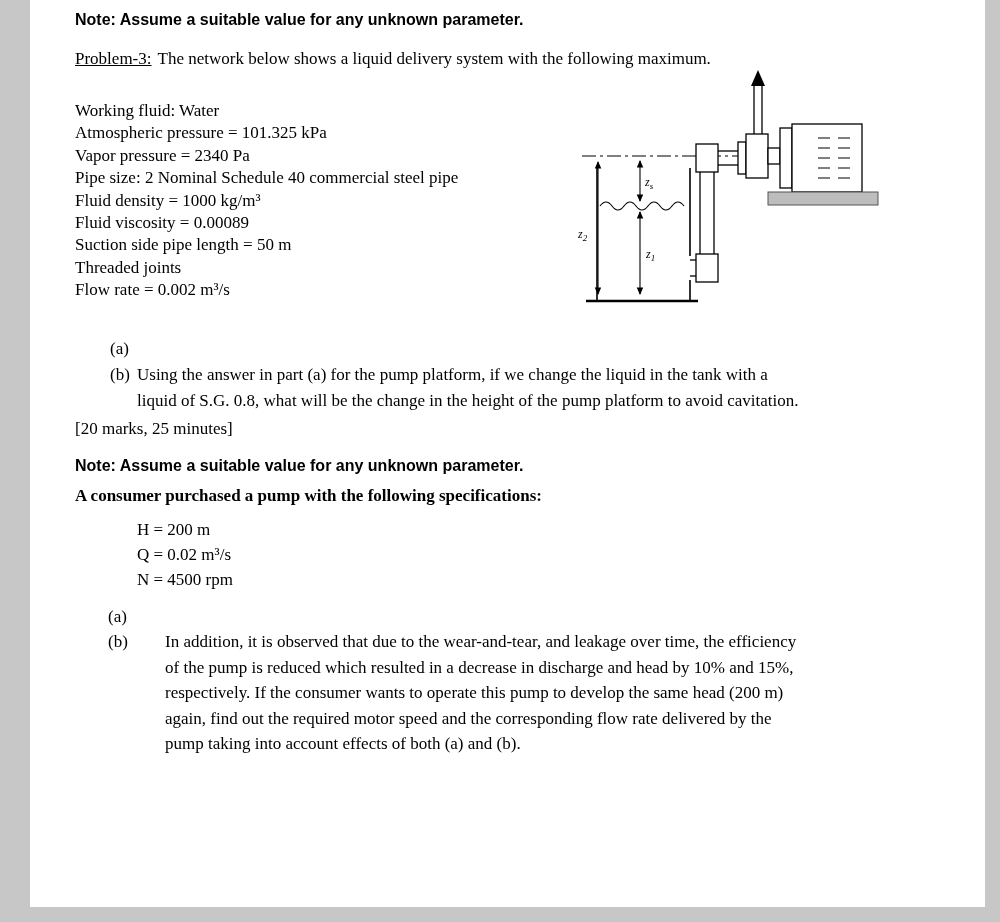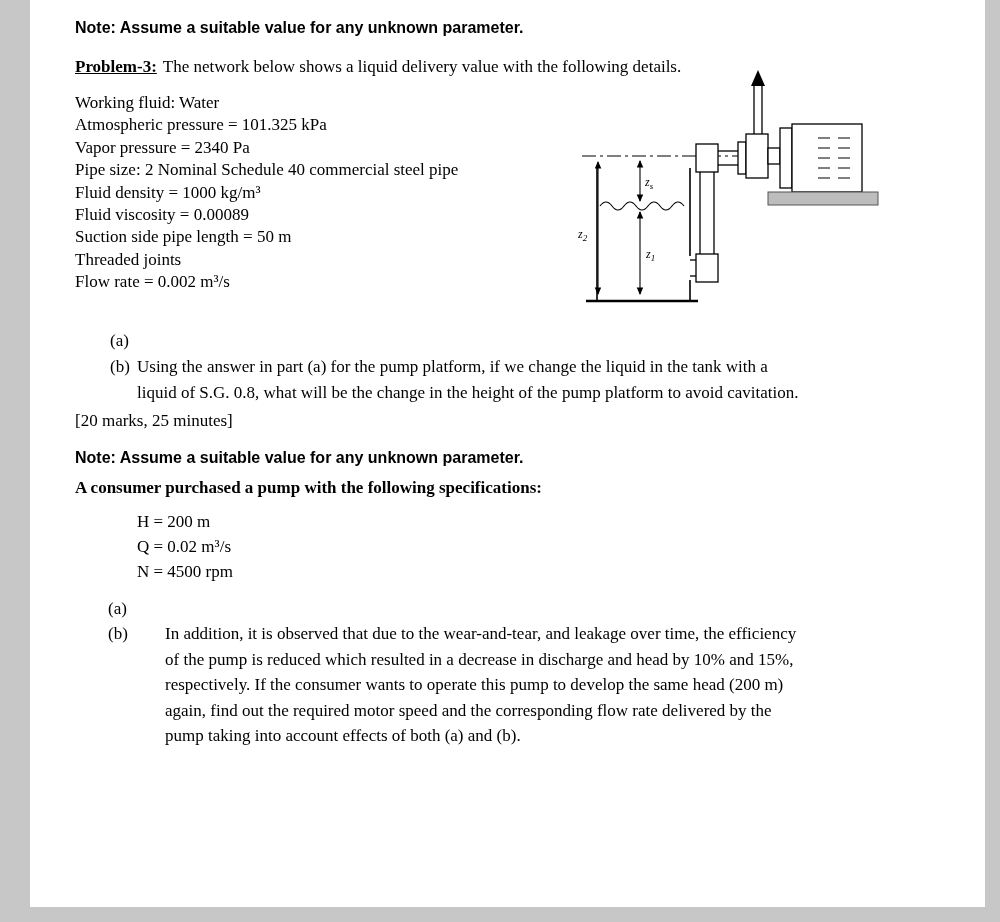--- a/index.html
+++ b/index.html
@@ -10,33 +10,33 @@
     color:#000;
     position:relative;
     overflow:hidden;
   }
   .page {
     position:absolute; left:30px; top:0;
     width:955px; height:907px;
     background:#ffffff;
   }
   .content {
-    position:absolute; left:0; top:8px; width:100%;
+    position:absolute; left:0; top:0; width:100%;
     box-sizing:border-box;
     padding:10px 88px 0 45px;
     font-size:17px; line-height:26px;
   }
   .note {
     font-family:"Liberation Sans", sans-serif;
     font-weight:bold; font-size:16px; line-height:20px;
   }
   .p-head { margin-top:16px; }
-  .p-title { font-weight:bold; text-decoration:underline; }
+  .p-title { font-weight:normal; text-decoration:underline; }
   .p-intro, .p4-marks { margin-left:6px; }
-  .details { margin-top:12px; line-height:22.4px; }
+  .details { margin-top:28px; line-height:22.4px; }
   .lines { white-space:pre; }
   sub.r { font-size:12px; }
   .qa-item { display:flex; }
   .qa3 { margin-top:34px; }
   .qa3 .qa-item { line-height:26px; }
   .qa3 .qa-label { flex:none; margin-left:35px; width:27px; }
   .marks { text-align:left; margin-top:2px; }
   .note2 { margin-top:14px; }
   .p4-head { margin-top:9px; }
   .intro4 { margin-top:7px;font-weight:bold; }
@@ -50,21 +50,21 @@
 </style>
 </head>
 <body>
 
 <div class="page">
   <div class="content">
 
     <div class="note">Note: Assume a suitable value for any unknown parameter.</div>
 
     <div class="p-head">
-      <span class="p-title">Problem-3:</span><span class="p-intro">The network below shows a liquid delivery value with the following details.</span>
+      <span class="p-title">Problem-3:</span><span class="p-intro">The network below shows a liquid delivery system with the following maximum.</span>
     </div>
 
     <div class="details">
       <div class="lines">Working fluid: Water
 Atmospheric pressure = 101.325 kPa
 Vapor pressure = 2340 Pa
 Pipe size: 2 Nominal Schedule 40 commercial steel pipe
 Fluid density = 1000 kg/m³
 Fluid viscosity = 0.00089
 Suction side pipe length = 50 m

